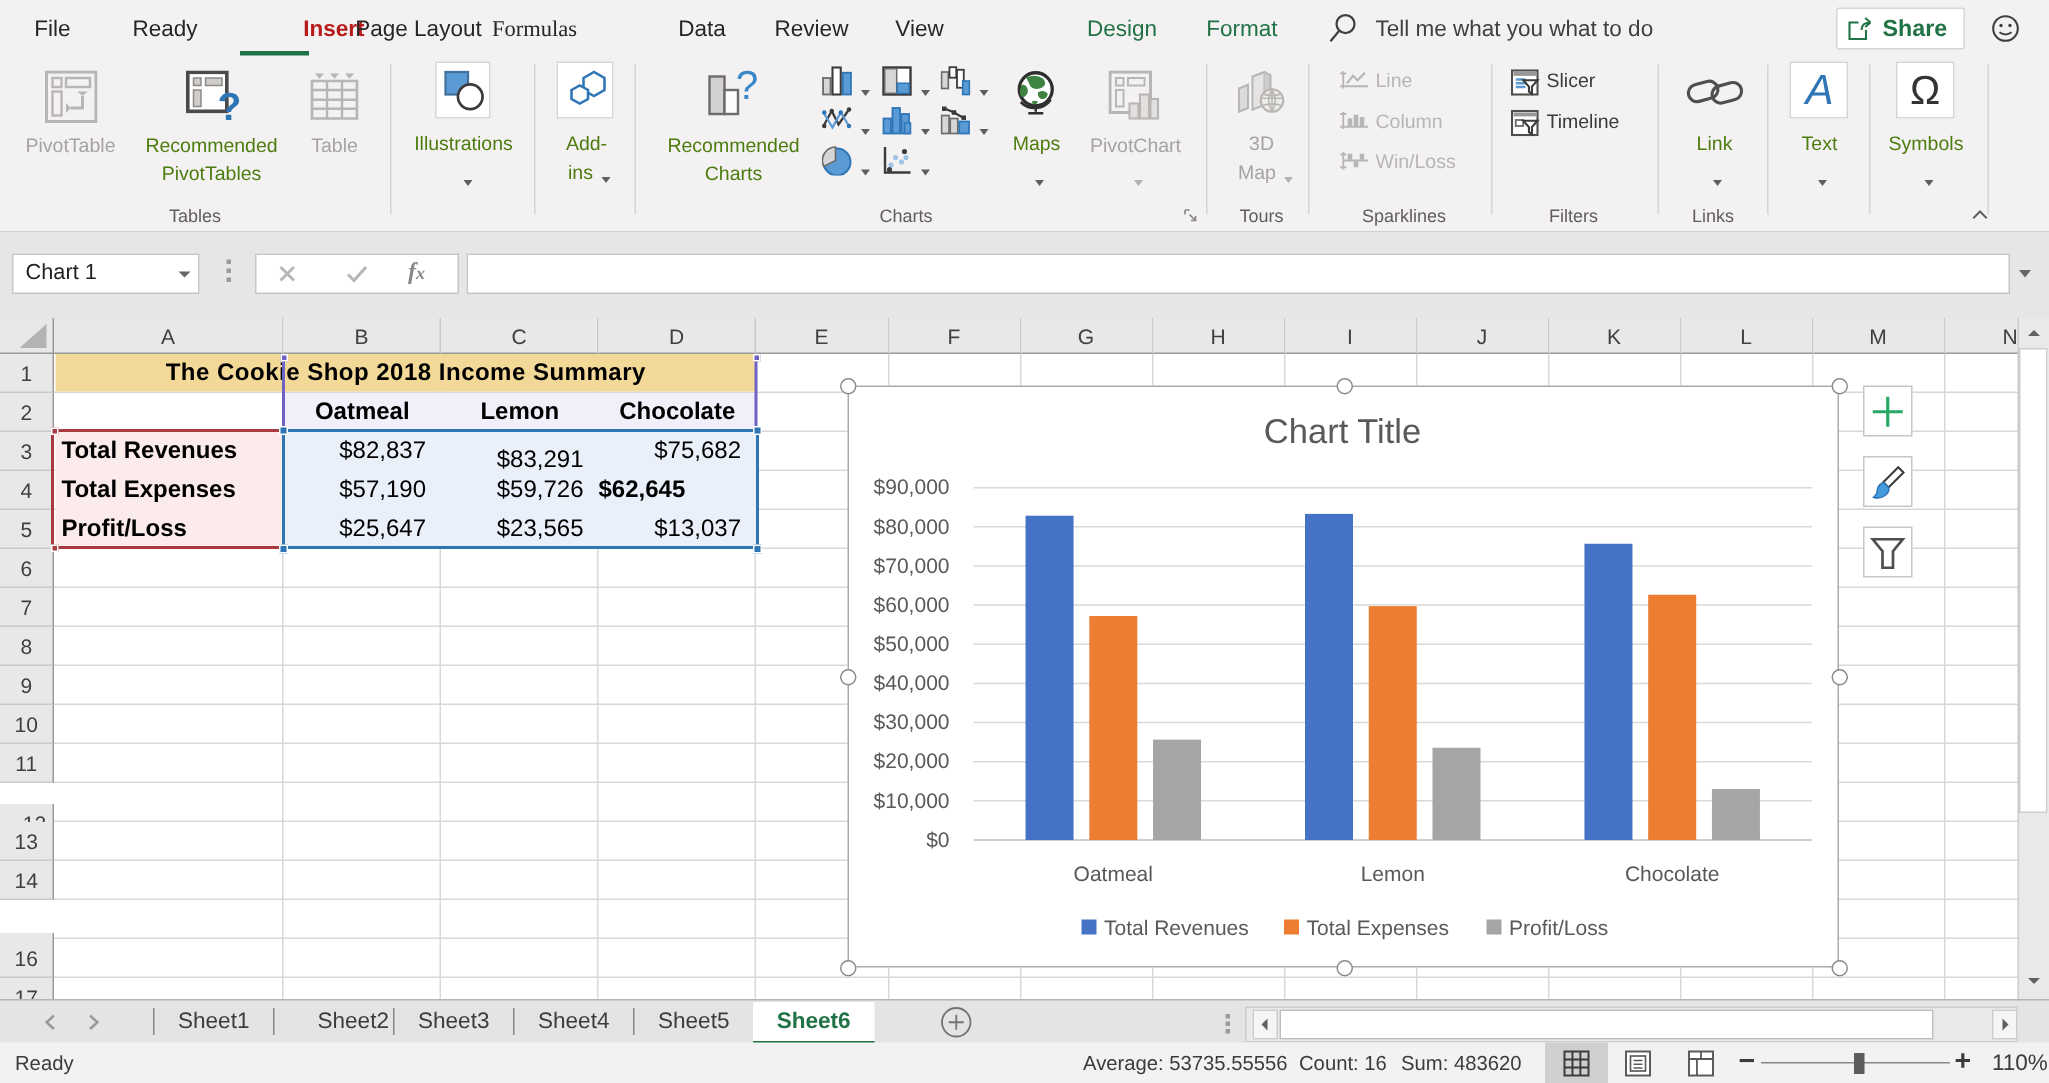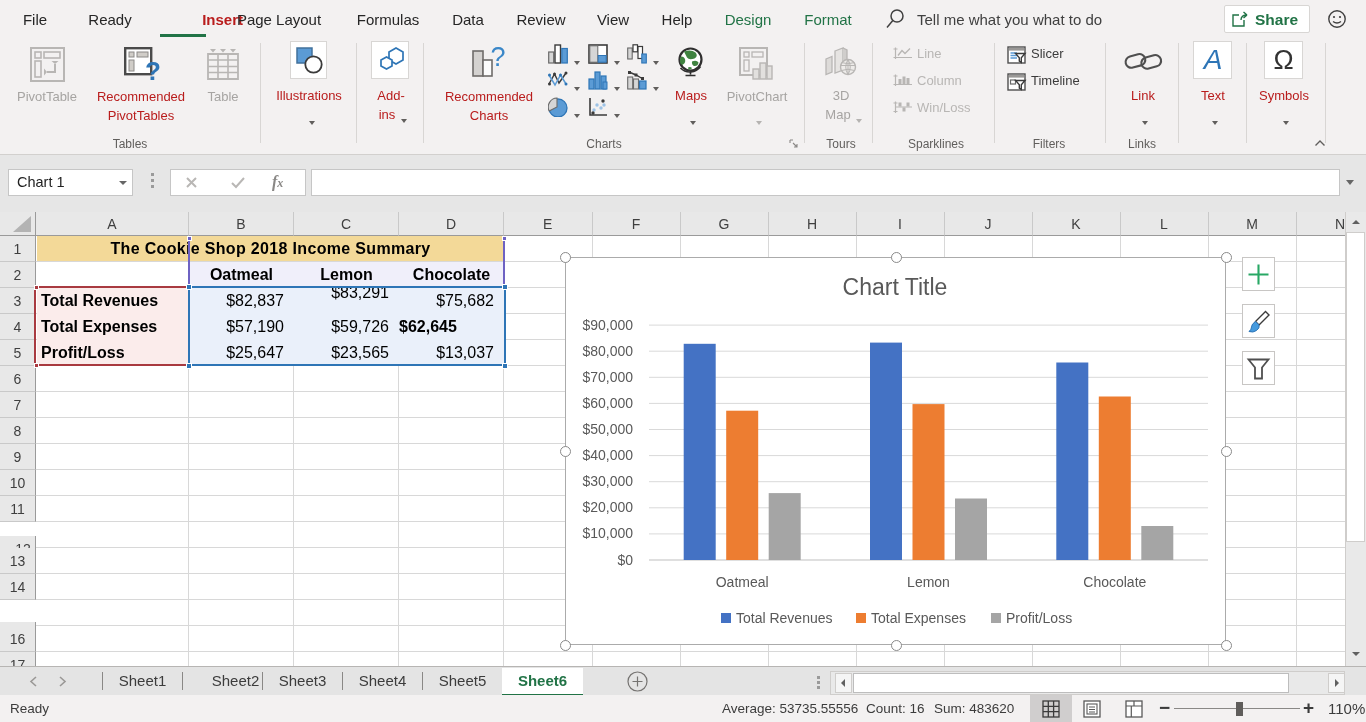--- a/index.html
+++ b/index.html
@@ -5,21 +5,21 @@
 * { margin:0; padding:0; box-sizing:border-box; }
 html,body { width:1366px; height:722px; overflow:hidden; font-family:"Liberation Sans", sans-serif; }
 #app { position:relative; width:1366px; height:722px; background:#fff; overflow:hidden; }
 .abs { position:absolute; }
 #menubar { position:absolute; left:0; top:0; width:1366px; height:38px; background:#f3f1f1; }
 .mtab { position:absolute; top:0; height:38px; line-height:40px; font-size:15px; color:#262626; }
 .mtab.green { color:#217346; }
 #ribbon { position:absolute; left:0; top:38px; width:1366px; height:117px; background:#f3f1f1; border-bottom:1px solid #d2d0ce; }
 .rsep { position:absolute; top:5px; width:1px; height:100px; background:#d8d6d4; }
 .glabel { position:absolute; top:99px; font-size:12px; color:#605e5c; transform:translateX(-50%); white-space:nowrap; }
-.btxt { position:absolute; font-size:13px; color:#b91c1c; text-align:center; transform:translateX(-50%); white-space:nowrap; }
+.btxt { position:absolute; font-size:13px; color:#4d7c0f; text-align:center; transform:translateX(-50%); white-space:nowrap; }
 .btxt.gray { color:#a6a4a2; }
 .smalltxt { position:absolute; font-size:13px; color:#444; white-space:nowrap; }
 .caret { display:inline-block; width:0; height:0; border-left:3.5px solid transparent; border-right:3.5px solid transparent; border-top:4px solid #605e5c; vertical-align:2px; margin-left:3px;}
 .caret.gray { border-top-color:#b5b3b1; }
 #fbar { position:absolute; left:0; top:155px; width:1366px; height:57px; background:#e6e6e6; }
 #chart { position:absolute; left:565px; top:257px; width:661px; height:388px; background:#fff; border:1px solid #ababab; z-index:20; }
 #grid { position:absolute; left:0; top:212px; width:1366px; height:456px; background:#fff; overflow:hidden; }
 .colhead { position:absolute; top:0; height:24px; background:#e8e8e8; border-right:1px solid #c9c9c9; border-bottom:1px solid #9a9a9a; color:#3f3f3f; font-size:14px; text-align:center; line-height:24px; }
 .rowhead { position:absolute; left:0; width:36px; background:#e8e8e8; border-right:1px solid #9a9a9a; border-bottom:1px solid #c9c9c9; color:#3f3f3f; font-size:14px; }
 .rowhead { text-align:center; }
@@ -36,25 +36,24 @@
 </style>
 </head>
 <body>
 <div id="app">
 
 <div id="menubar">
 <div class="mtab" style="left:-25.0px;width:120px;text-align:center;">File</div>
 <div class="mtab" style="left:50.0px;width:120px;text-align:center;">Ready</div>
 <div class="mtab" style="left:123.0px;width:120px;text-align:right;font-weight:bold;color:#b91c1c;">Insert</div>
 <div class="mtab" style="left:219.0px;width:120px;text-align:center;">Page Layout</div>
-<div class="mtab" style="left:328.0px;width:120px;text-align:center;">Formulas</div>
+<div class="mtab" style="left:328.0px;width:120px;text-align:left;font-family:Liberation Serif, serif;">Formulas</div>
 <div class="mtab" style="left:408.0px;width:120px;text-align:center;">Data</div>
 <div class="mtab" style="left:481.0px;width:120px;text-align:center;">Review</div>
 <div class="mtab" style="left:553.0px;width:120px;text-align:center;">View</div>
-<div class="mtab" style="left:617.0px;width:120px;text-align:center;">Help</div>
 <div class="mtab green" style="left:688.0px;width:120px;text-align:center;">Design</div>
 <div class="mtab green" style="left:768.0px;width:120px;text-align:center;">Format</div>
 <div style="position:absolute;left:160px;top:34px;width:46px;height:3px;background:#217346;"></div>
 <svg style="position:absolute;left:886px;top:8px;" width="20" height="22" viewBox="0 0 20 22">
         <circle cx="11" cy="8" r="6" fill="none" stroke="#404040" stroke-width="1.5"></circle>
         <line x1="6.8" y1="12.5" x2="1" y2="19.5" stroke="#404040" stroke-width="1.5"></line>
       </svg>
 <div class="mtab" style="left:917px;width:260px;text-align:left;color:#404040;">Tell me what you what to do</div>
 <div style="position:absolute;left:1224px;top:5px;width:86px;height:28px;background:#fff;border:1px solid #d8d6d4;border-radius:2px;"></div>
 <svg style="position:absolute;left:1231px;top:10px;" width="19" height="18" viewBox="0 0 19 18">
@@ -371,21 +370,21 @@
 <div class="abs" style="left:37px;top:24px;width:467px;height:25px;background:#f3d998;"></div>
 <div class="abs" style="left:190px;top:50px;width:314px;height:25px;background:#f0effa;"></div>
 <div class="abs" style="left:37px;top:76px;width:152px;height:77px;background:#fbeceb;"></div>
 <div class="abs" style="left:190px;top:76px;width:314px;height:77px;background:#eaf0fa;"></div>
 <div class="cell bold" style="left:37px;top:24px;width:467px;text-align:center;letter-spacing:0.33px;">The Cookie Shop 2018 Income Summary</div>
 <div class="cell bold" style="left:189px;top:50px;width:105px;text-align:center;">Oatmeal</div>
 <div class="cell bold" style="left:294px;top:50px;width:105px;text-align:center;">Lemon</div>
 <div class="cell bold" style="left:399px;top:50px;width:105px;text-align:center;">Chocolate</div>
 <div class="cell bold" style="left:41px;top:76px;">Total Revenues</div>
 <div class="cell" style="left:189px;top:76px;width:95px;text-align:right;">$82,837</div>
-<div class="cell" style="left:294px;top:68px;width:95px;text-align:right;">$83,291</div>
+<div class="cell" style="left:294px;top:82px;width:95px;text-align:right;">$83,291</div>
 <div class="cell" style="left:399px;top:76px;width:95px;text-align:right;">$75,682</div>
 <div class="cell bold" style="left:41px;top:102px;">Total Expenses</div>
 <div class="cell" style="left:189px;top:102px;width:95px;text-align:right;">$57,190</div>
 <div class="cell" style="left:294px;top:102px;width:95px;text-align:right;">$59,726</div>
 <div class="cell" style="left:399px;top:102px;width:95px;font-weight:bold;">$62,645</div>
 <div class="cell bold" style="left:41px;top:128px;">Profit/Loss</div>
 <div class="cell" style="left:189px;top:128px;width:95px;text-align:right;">$25,647</div>
 <div class="cell" style="left:294px;top:128px;width:95px;text-align:right;">$23,565</div>
 <div class="cell" style="left:399px;top:128px;width:95px;text-align:right;">$13,037</div>
 <div class="abs" style="left:188px;top:24px;width:317px;height:52px;border-left:2px solid #6e62c3;border-right:2px solid #6e62c3;z-index:5;"></div>

